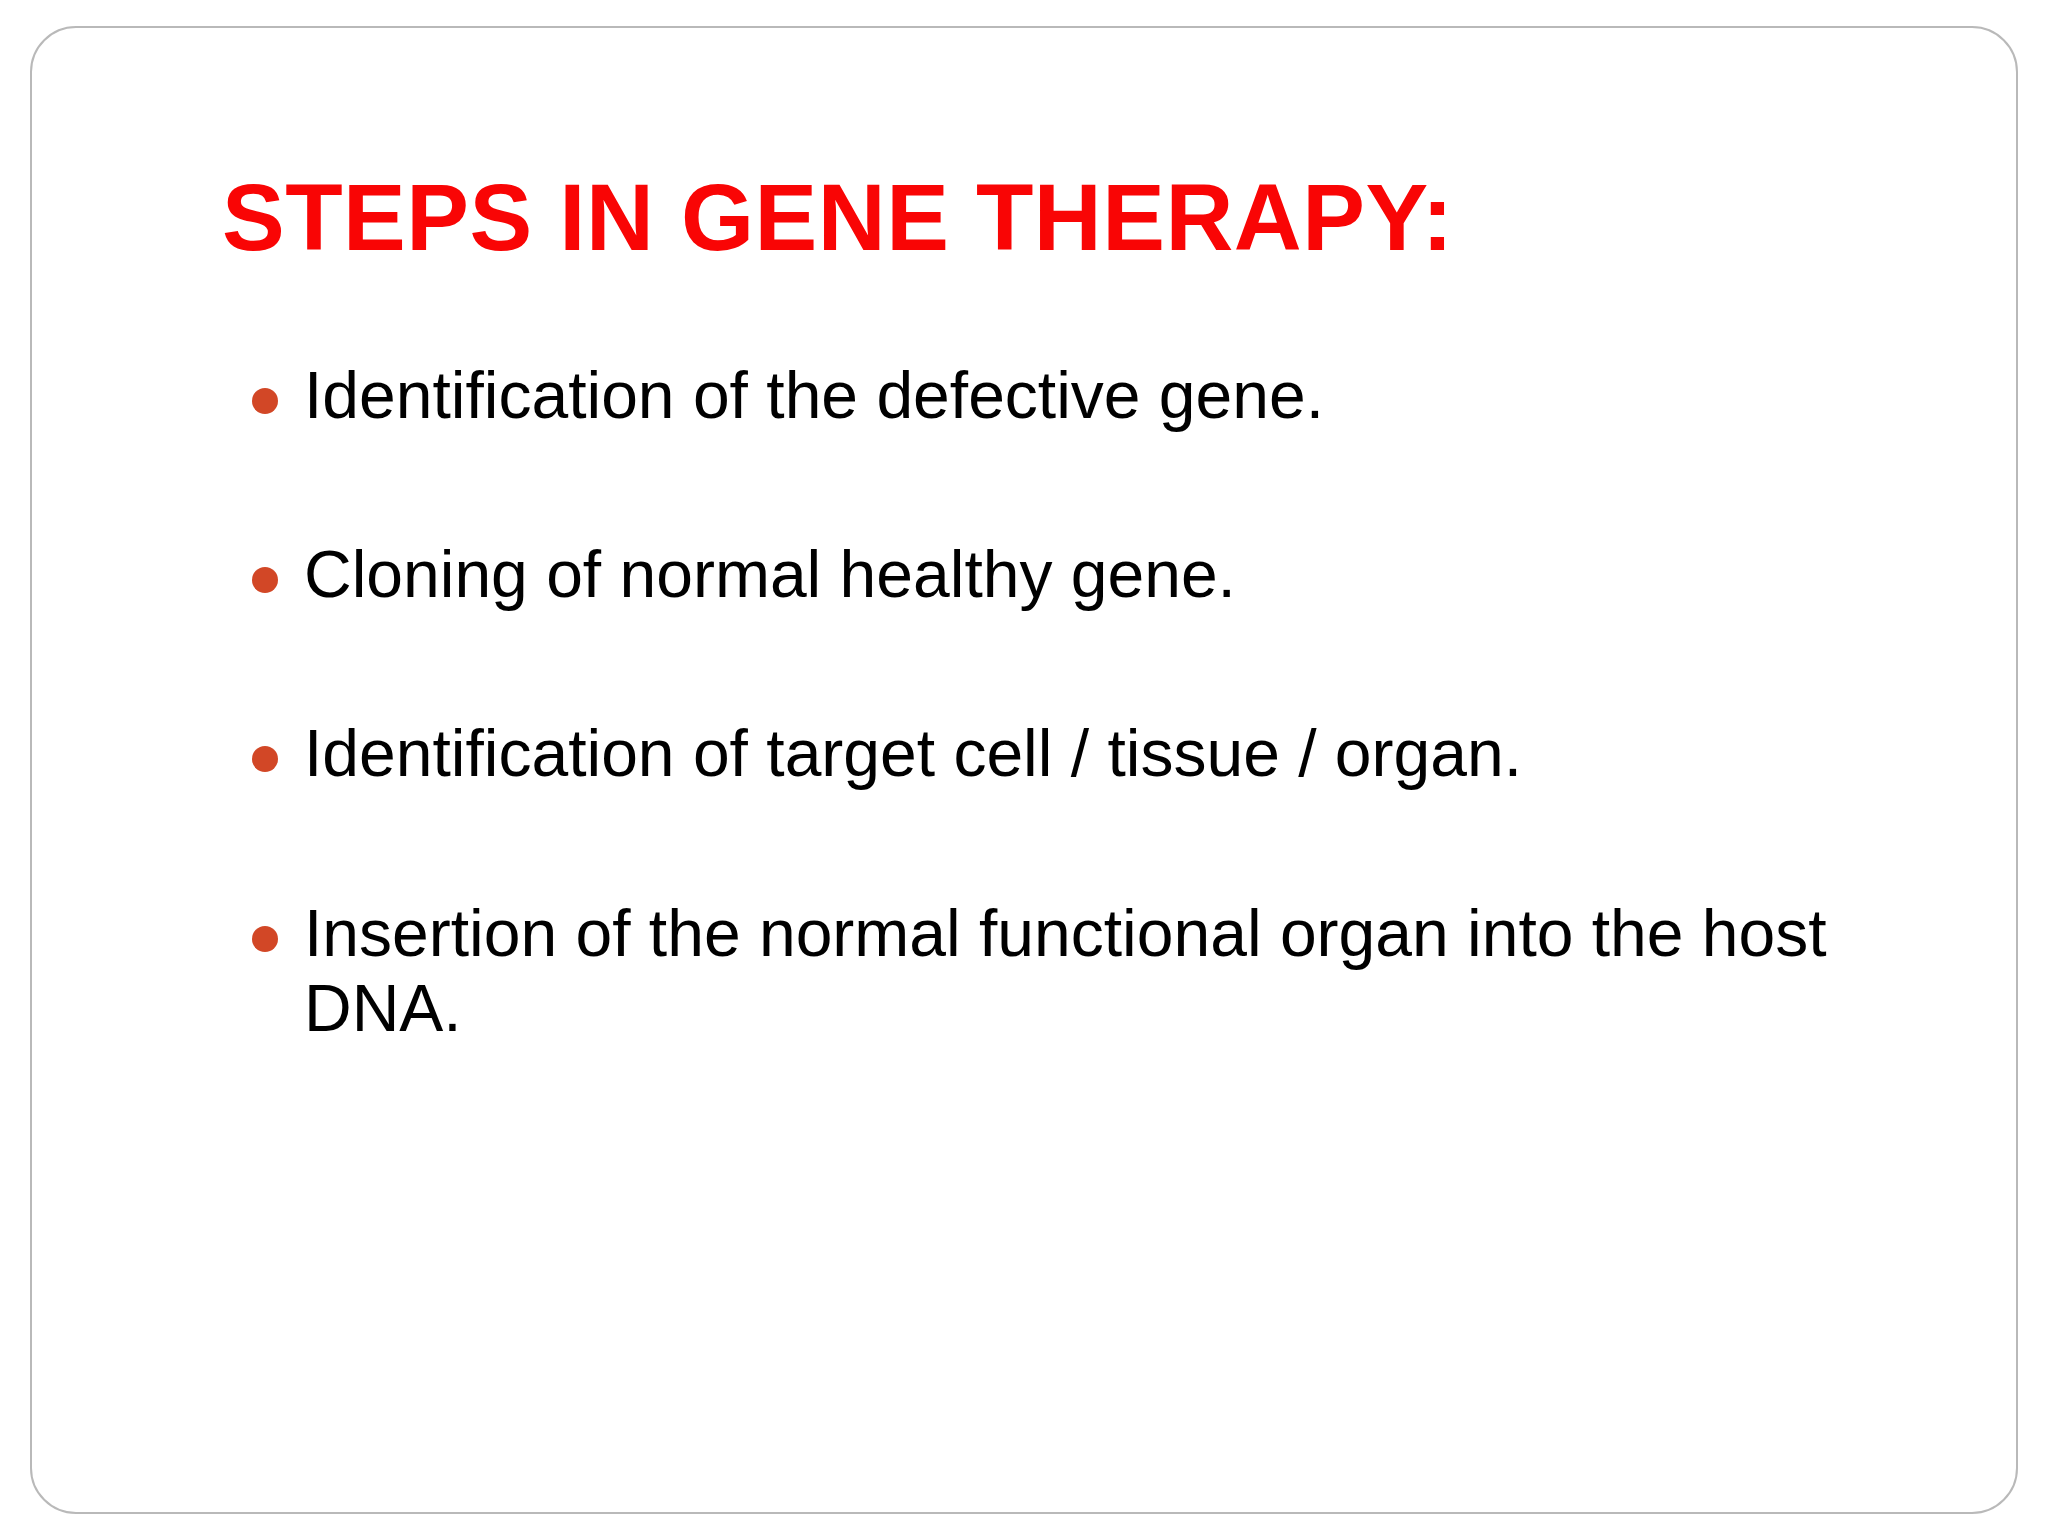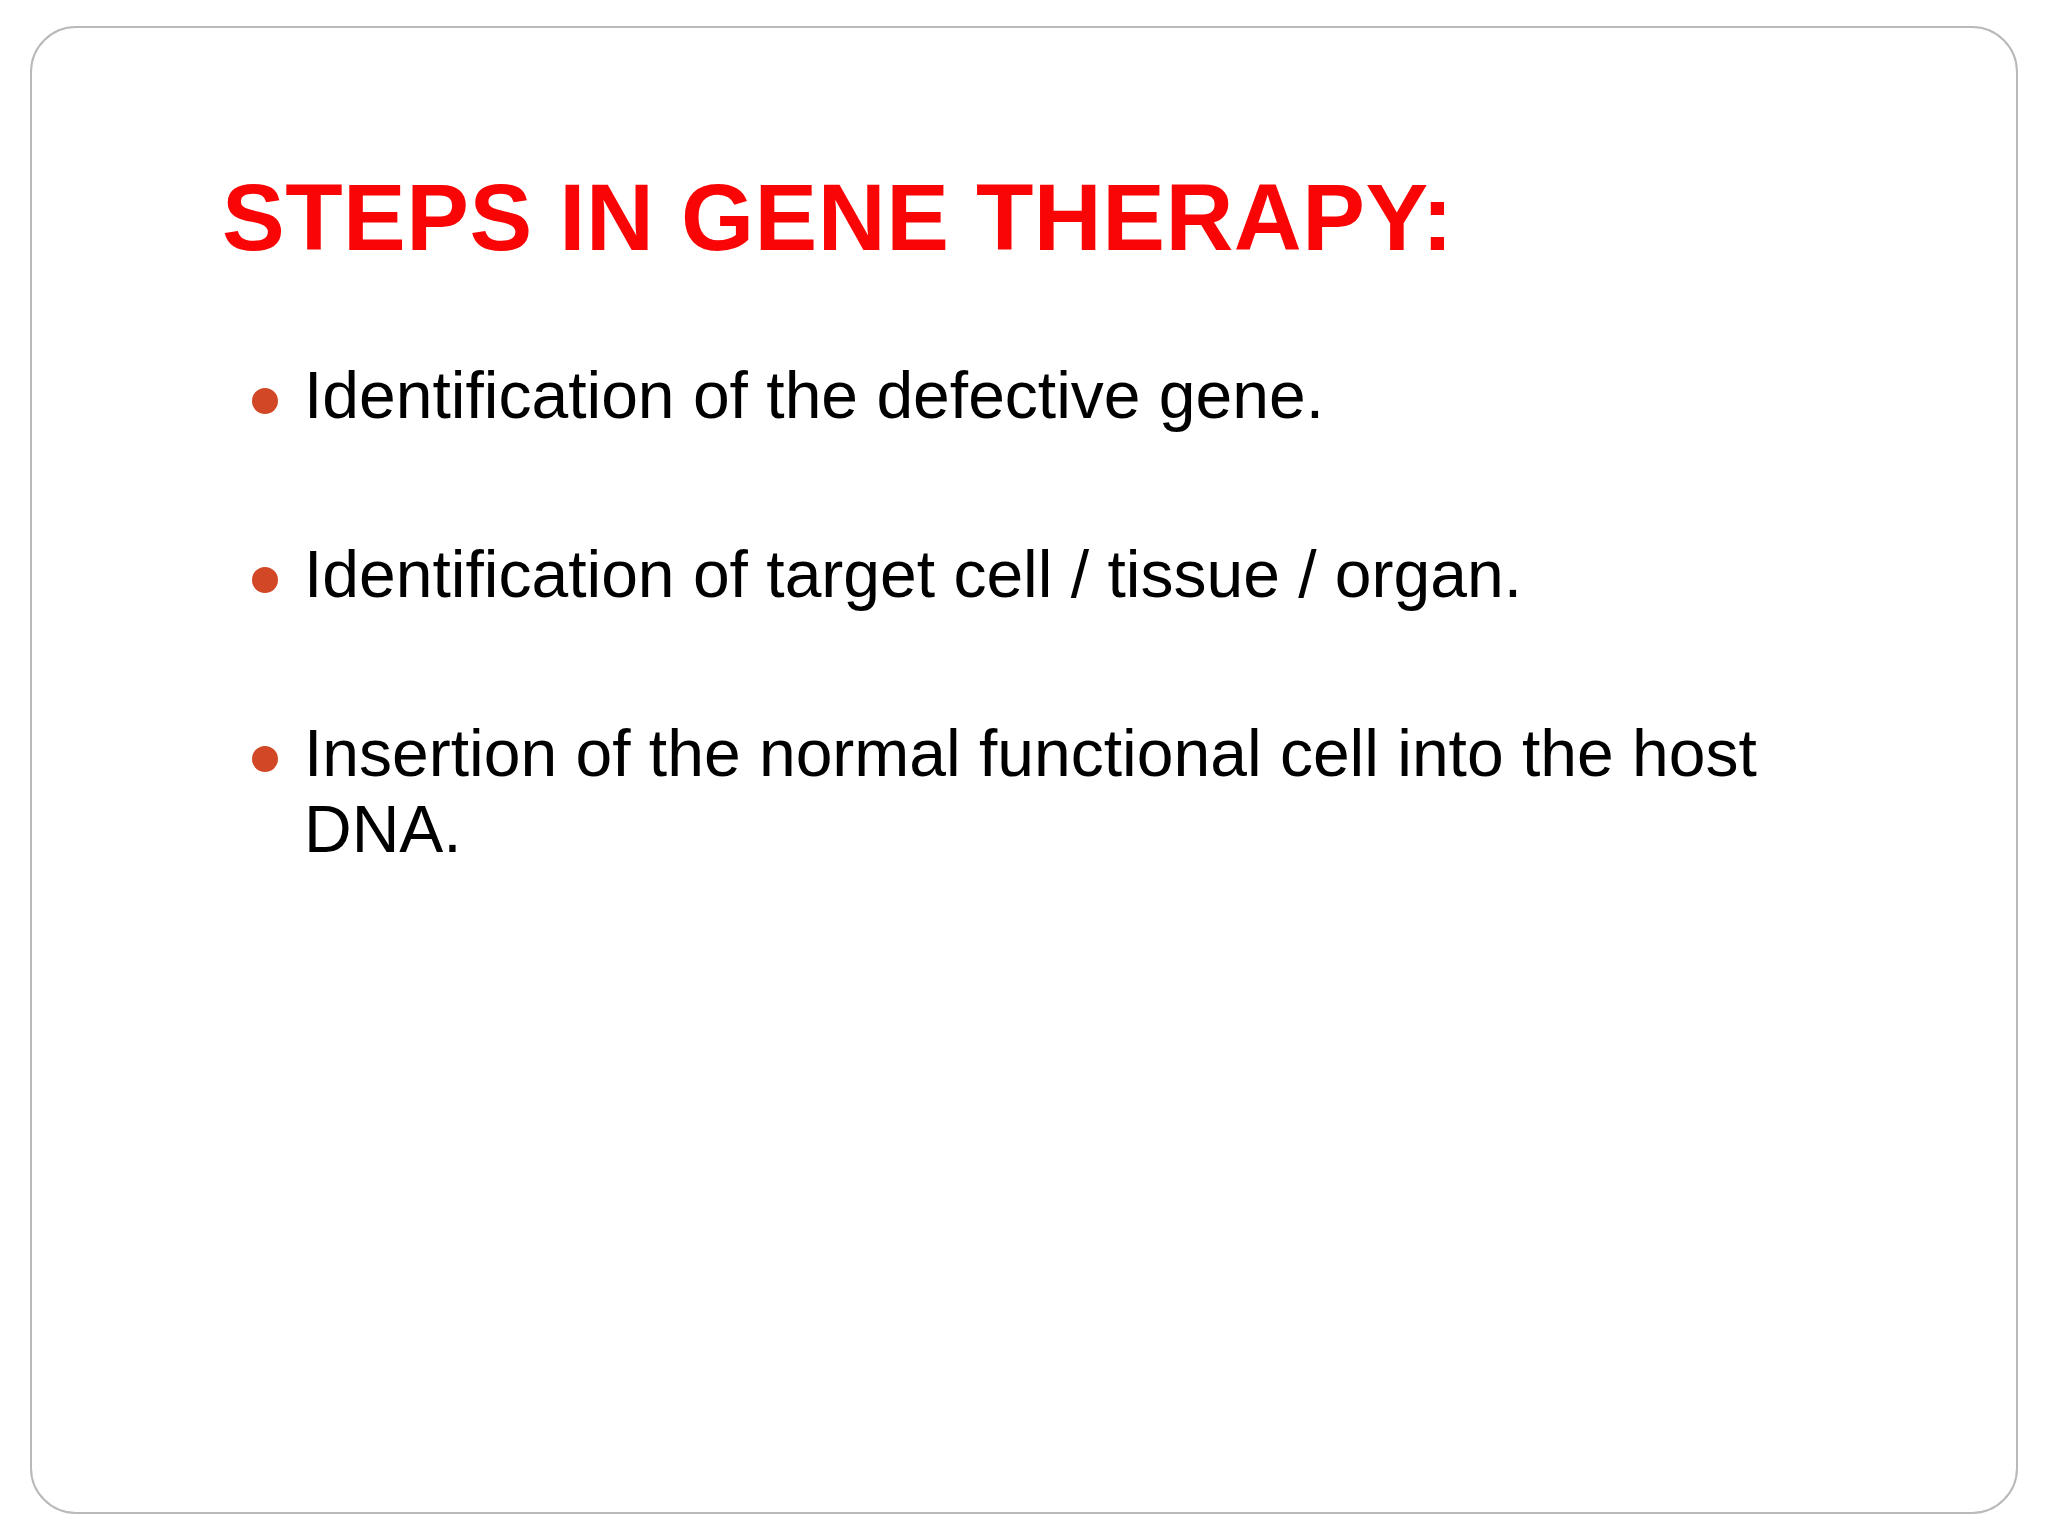--- a/index.html
+++ b/index.html
@@ -113,28 +113,32 @@
 
       <h1 class="slide-title">STEPS IN GENE THERAPY:</h1>
 
       <ul class="bullet-list">
 
         <li class="bullet-item">
           <span class="bullet-dot"></span>
           <span class="bullet-text">Identification of the defective gene.</span>
         </li>
 
+        <li class="bullet-item">
+          <span class="bullet-dot"></span>
+          <span class="bullet-text">Cloning of normal healthy gene.</span>
+        </li>
 
         <li class="bullet-item">
           <span class="bullet-dot"></span>
           <span class="bullet-text">Identification of target cell / tissue / organ.</span>
         </li>
 
         <li class="bullet-item wrap">
           <span class="bullet-dot"></span>
-          <span class="bullet-text">Insertion of the normal functional cell into the host DNA.</span>
+          <span class="bullet-text">Insertion of the normal functional organ into the host DNA.</span>
         </li>
 
       </ul>
 
     </div>
   </div>
 </div>
 
 </body></html>

